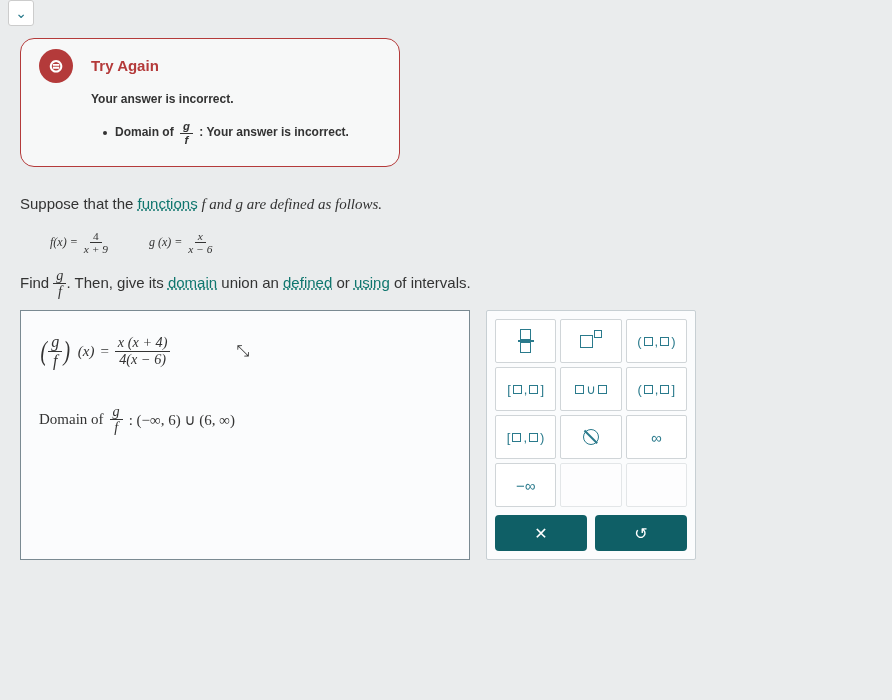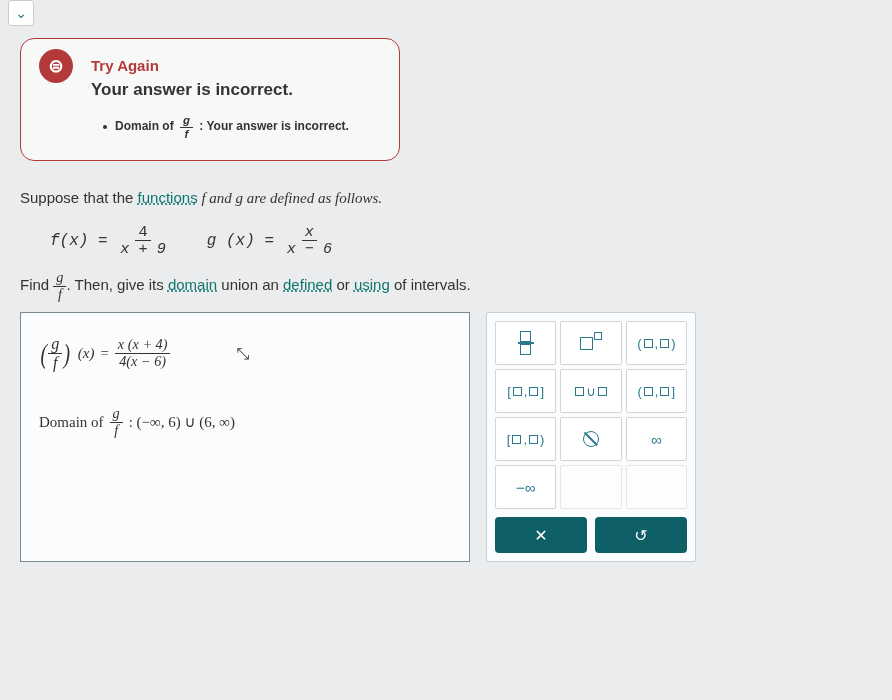--- a/index.html
+++ b/index.html
@@ -43,28 +43,28 @@
       height: 34px;
       border-radius: 50%;
       background: #b43a3a;
       color: #fff;
       display: flex;
       align-items: center;
       justify-content: center;
       font-size: 18px;
       font-weight: bold;
     }
-    .feedback-title { color: #b43a3a; font-weight: bold; font-size: 15px; margin-bottom: 6px; }
-    .feedback-sub { font-weight: bold; font-size: 17px; margin-bottom: 14px; }
+    .feedback-title { color: #b43a3a; font-weight: bold; font-size: 15px; margin-bottom: 18px; }
+    .feedback-sub { font-weight: bold; font-size: 12px; margin-bottom: 14px; }
     .feedback-item { font-size: 12px; margin-left: 12px; display: flex; align-items: center; gap: 8px; }
     .feedback-item .dot { width: 4px; height: 4px; background: #333; border-radius: 50%; flex-shrink: 0; }
     .feedback-item .fb-text { font-weight: bold; }
     .problem { font-size: 15px; color: #333; line-height: 1.7; }
     .link { color: #0f766e; text-decoration: underline dotted; cursor: pointer; }
-    .formula-row { margin: 12px 0 12px 30px; display: flex; gap: 38px; font-family: Liberation Mono, monospace; font-style: italic; font-size: 16px; }
+    .formula-row { margin: 12px 0 12px 30px; display: flex; gap: 38px; font-family: Liberation Serif, serif; font-style: italic; font-size: 12px; }
     .frac {
       display: inline-flex;
       flex-direction: column;
       align-items: center;
       vertical-align: middle;
       font-size: 0.95em;
       font-style: normal;
       line-height: 1.1;
     }
     .frac .num { border-bottom: 1px solid #333; padding: 0 3px; }

